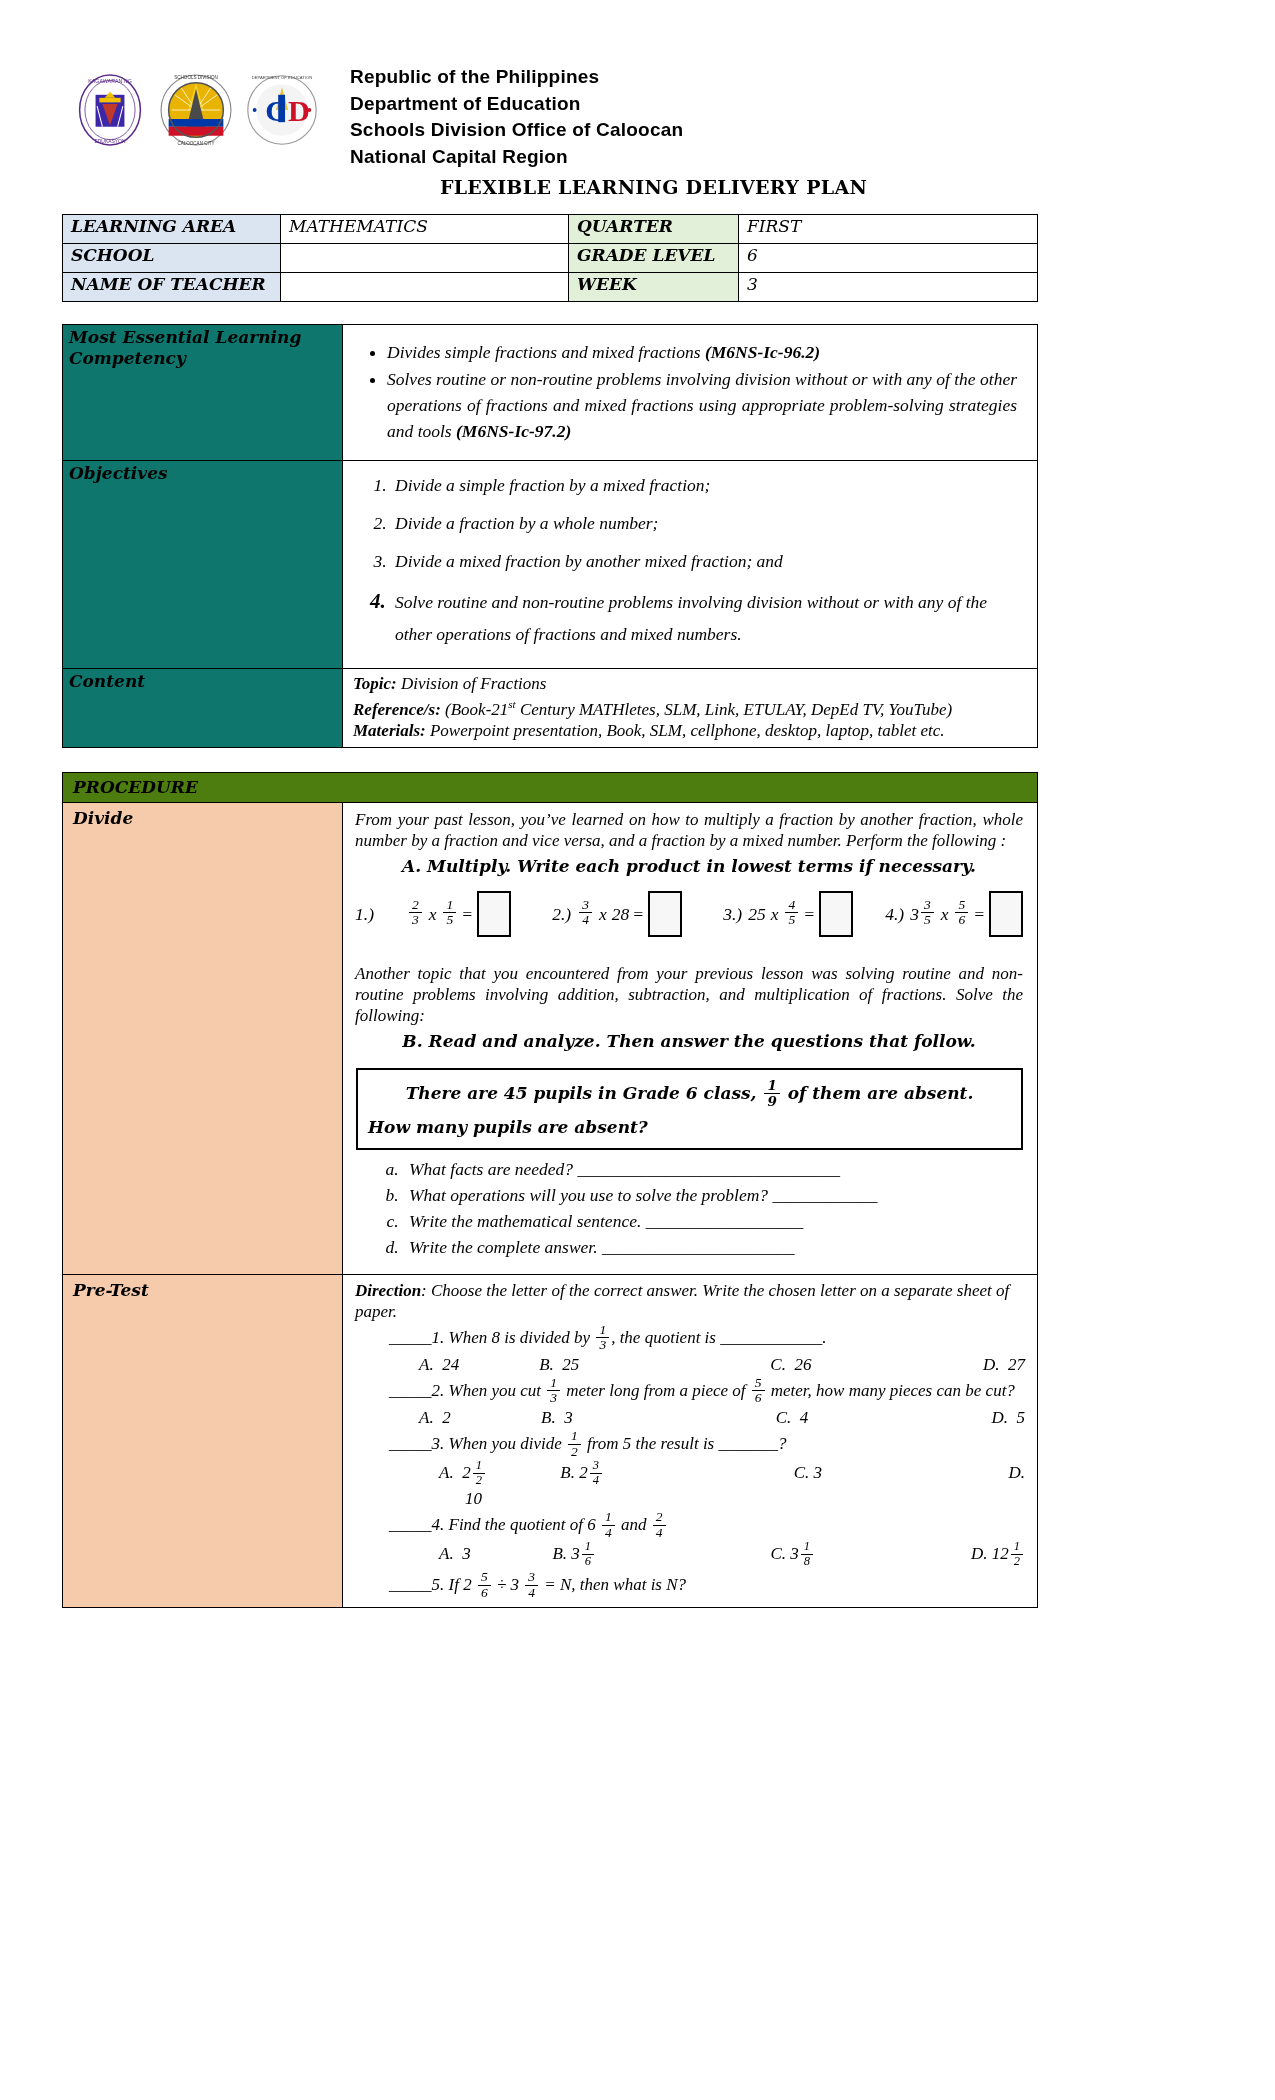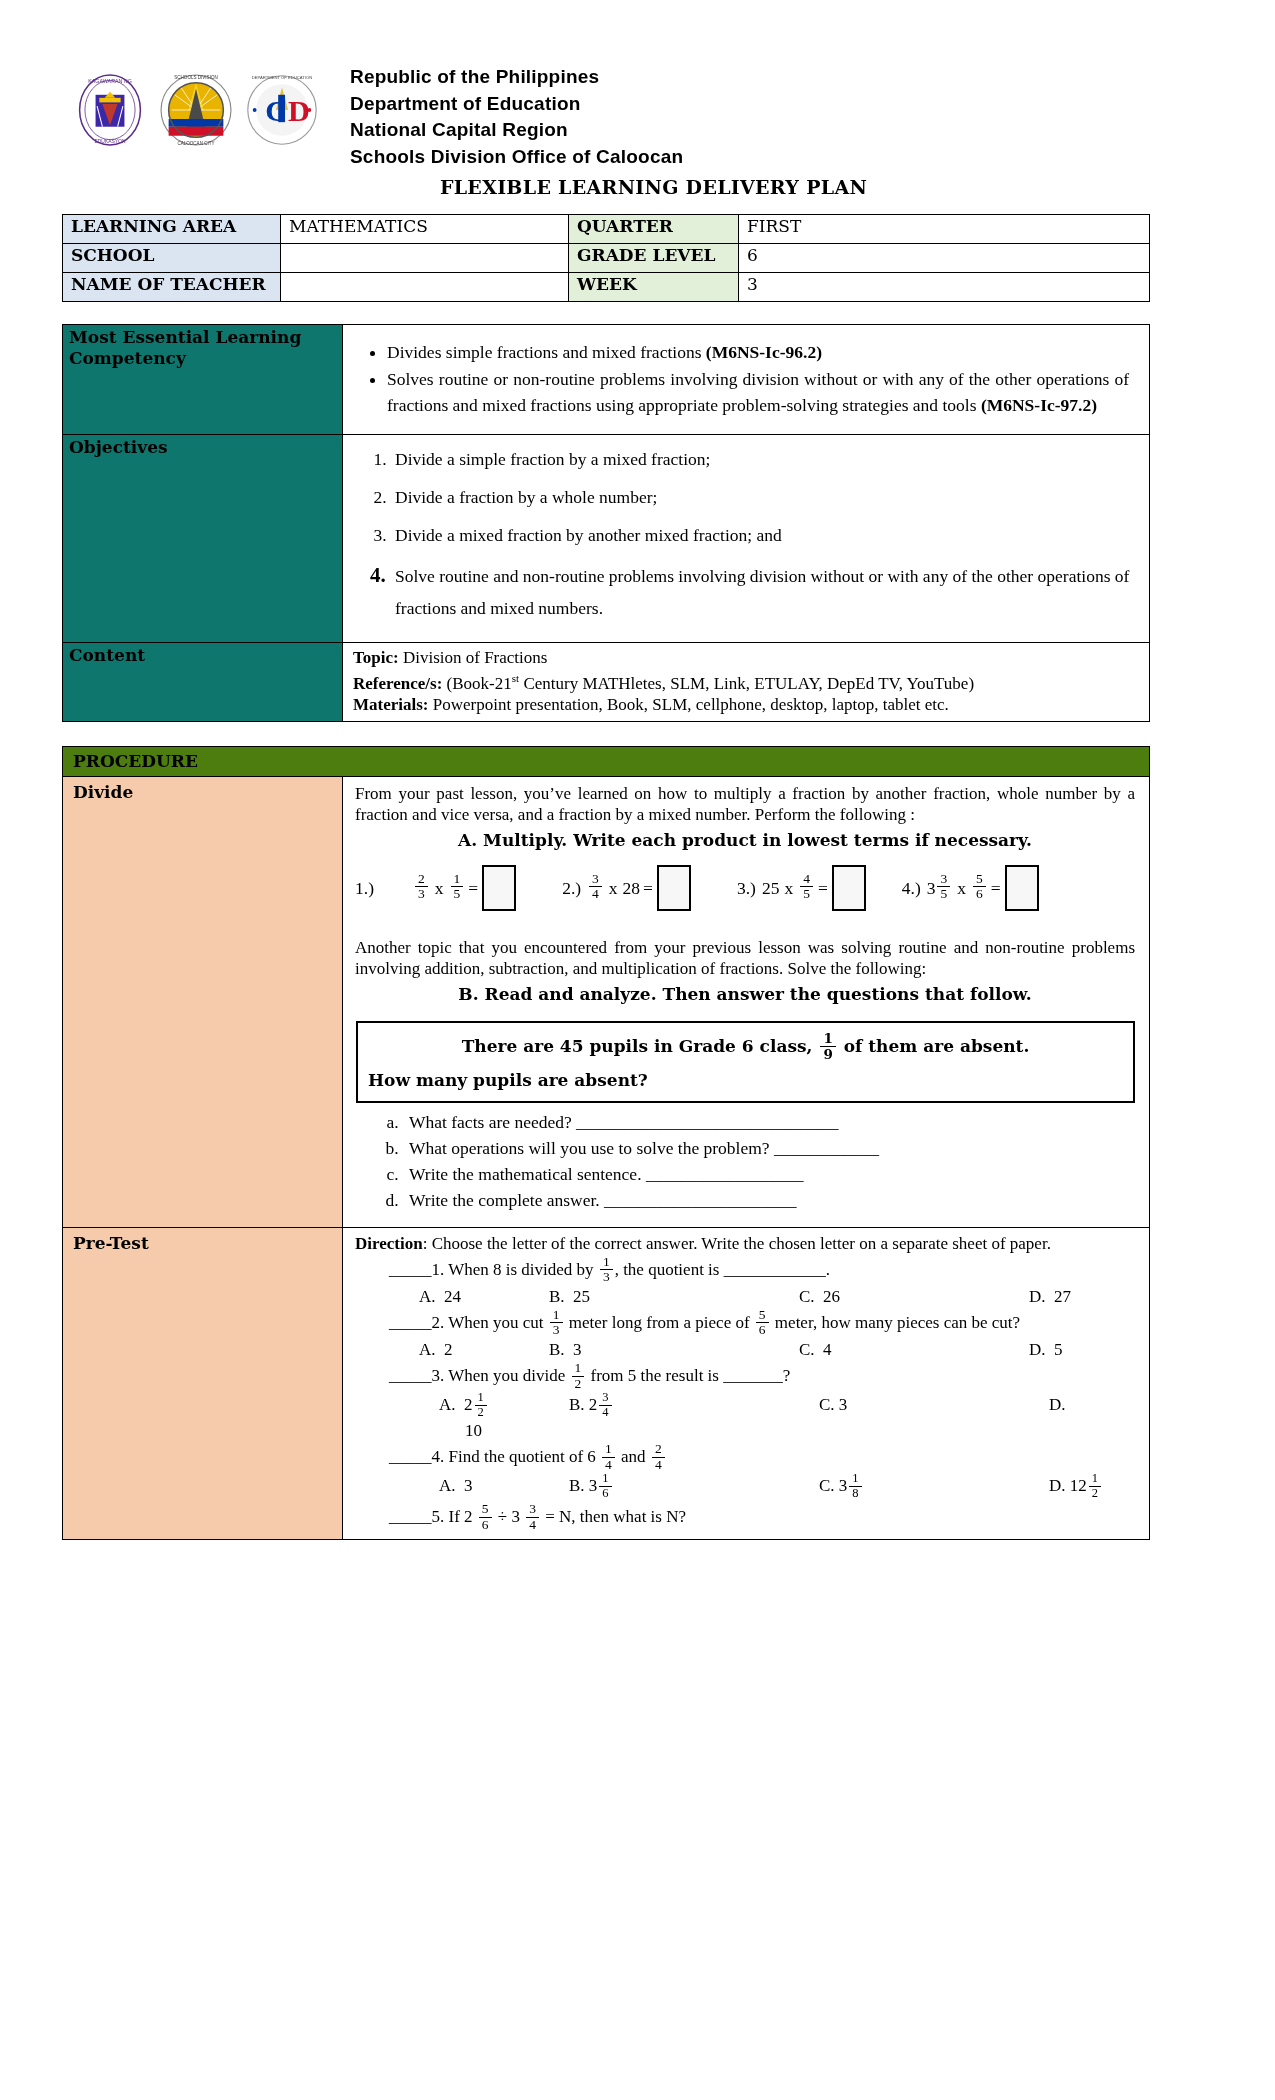--- a/index.html
+++ b/index.html
@@ -59,22 +59,23 @@
     font-weight: bold;
     font-size: 19px;
     letter-spacing: 0.3px;
     margin-top: 6px;
     margin-left: 20px;
   }
 
   
   table.doc {
     border-collapse: collapse;
-    width: 1088px;
+    width: 976px;
     table-layout: fixed;
+    font-style: italic;
   }
   table.doc td {
     border: 1.6px solid #000;
     padding: 2px 6px;
     vertical-align: top;
     font-size: 17px;
     line-height: 21px;
   }
   .b { font-weight: bold; }
 
@@ -287,22 +288,22 @@
         <rect x="45" y="30" width="9" height="36" fill="#0038a8"></rect>
         <text x="58" y="64" font-size="40" font-weight="bold" fill="#ce1126" font-family="'Liberation Serif',serif">D</text>
         <circle cx="14" cy="50" r="2.5" fill="#0038a8"></circle>
         <circle cx="86" cy="50" r="2.5" fill="#ce1126"></circle>
         <text x="50" y="9" font-size="5.5" text-anchor="middle" fill="#444" font-family="'Liberation Sans',sans-serif">DEPARTMENT OF EDUCATION</text>
       </svg>
     </div>
     <div class="lh-text">
       <div class="lh-line">Republic of the Philippines</div>
       <div class="lh-line">Department of Education</div>
+      <div class="lh-line">Schools Division Office of Caloocan</div>
       <div class="lh-line">National Capital Region</div>
-      <div class="lh-line">Schools Division Office of Caloocan</div>
     </div>
   </div>
 
   <div class="plan-title">FLEXIBLE LEARNING DELIVERY PLAN</div>
 
   <table class="doc" id="info-table">
     <colgroup>
         <col style="width:218px">
         <col style="width:288px">
         <col style="width:170px">

